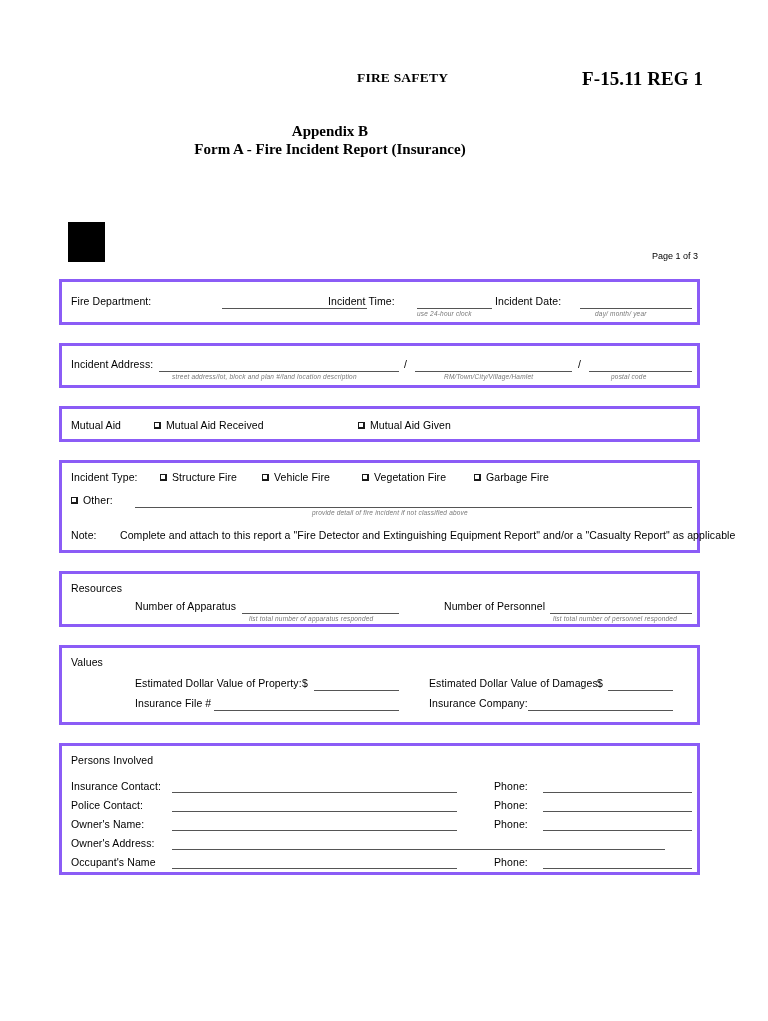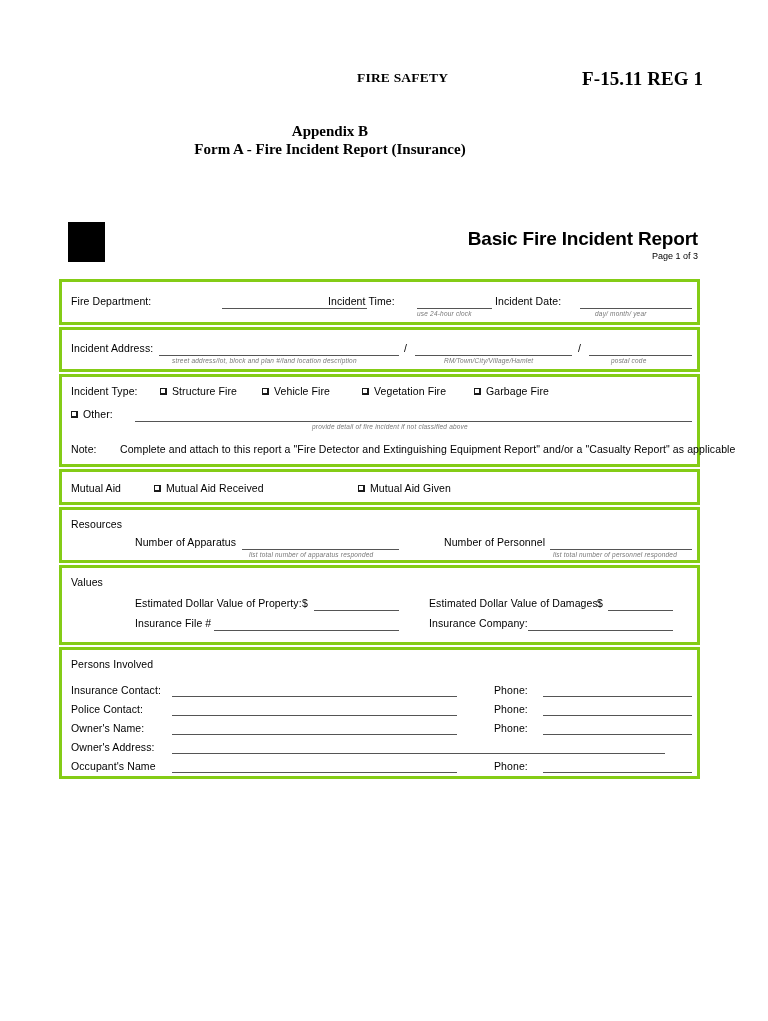--- a/index.html
+++ b/index.html
@@ -116,25 +116,25 @@
   }
 
   
   .form-area {
     position: absolute;
     left: 59px;
     top: 279px;
     width: 641px;
   }
   .box {
-    border: 3px solid #84cc16;
+    border: 3px solid #8b5cf6;
     background: #ffffff;
     box-sizing: border-box;
     position: relative;
-    margin-bottom: 2px;
+    margin-bottom: 18px;
   }
   .lbl {
     font-size: 10.5px;
     white-space: nowrap;
     letter-spacing: .1px;
   }
   .hint {
     font-size: 6.5px;
     font-style: italic;
     color: #777777;
@@ -185,21 +185,20 @@
   </div>
 </div>
 
 <div class="title-block">
   <div class="t1">Appendix B</div>
   <div class="t2">Form A - Fire Incident Report (Insurance)</div>
 </div>
 
 <div class="logo-band">
   <div class="logo-square"></div>
-  <div class="form-title">Basic Fire Incident Report</div>
   <div class="page-count">Page 1 of 3</div>
 </div>
 
 <div class="form-area">
 
   <div class="box" id="box-dept">
     <span class="lbl abs" style="left:9px; top:13px;">Fire Department:</span>
     <span class="abs lbl" style="left:160px; top:13px; width:145px;"></span>
     <span class="rule" style="left:160px; top:26px; width:145px;"></span>
 
@@ -224,55 +223,55 @@
     <span class="abs lbl" style="left:353px; top:12px; width:157px;"></span>
     <span class="rule" style="left:353px; top:25px; width:157px;"></span>
     <span class="hint abs" style="left:382px; top:27px;">RM/Town/City/Village/Hamlet</span>
 
     <span class="lbl abs" style="left:516px; top:12px;">/</span>
     <span class="abs lbl" style="left:527px; top:12px; width:103px;"></span>
     <span class="rule" style="left:527px; top:25px; width:103px;"></span>
     <span class="hint abs" style="left:549px; top:27px;">postal code</span>
   </div>
 
-  <div class="box" id="box-type">
-    <span class="lbl abs" style="left:9px; top:8px;">Incident Type:</span>
-
-    <span class="chk abs" style="left:98px; top:8px;">
-      <span class="cbox"></span><span>Structure Fire</span>
-    </span>
-    <span class="chk abs" style="left:200px; top:8px;">
-      <span class="cbox"></span><span>Vehicle Fire</span>
-    </span>
-    <span class="chk abs" style="left:300px; top:8px;">
-      <span class="cbox"></span><span>Vegetation Fire</span>
-    </span>
-    <span class="chk abs" style="left:412px; top:8px;">
-      <span class="cbox"></span><span>Garbage Fire</span>
-    </span>
-
-    <span class="chk abs" style="left:9px; top:31px;">
-      <span class="cbox"></span><span>Other:</span>
-    </span>
-    <span class="abs lbl" style="left:73px; top:31px; width:557px;"></span>
-    <span class="rule" style="left:73px; top:44px; width:557px;"></span>
-    <span class="hint abs" style="left:250px; top:46px;">provide detail of fire incident if not classified above</span>
-
-    <span class="lbl abs" style="left:9px; top:66px;">Note:</span>
-    <span class="lbl abs" style="left:58px; top:66px;">Complete and attach to this report a "Fire Detector and Extinguishing Equipment Report" and/or a "Casualty Report" as applicable</span>
-  </div>
-
   <div class="box" id="box-mutual">
     <span class="lbl abs" style="left:9px; top:10px;">Mutual Aid</span>
     <span class="chk abs" style="left:92px; top:10px;">
       <span class="cbox"></span><span>Mutual Aid Received</span>
     </span>
     <span class="chk abs" style="left:296px; top:10px;">
       <span class="cbox"></span><span>Mutual Aid Given</span>
     </span>
+  </div>
+
+  <div class="box" id="box-type">
+    <span class="lbl abs" style="left:9px; top:8px;">Incident Type:</span>
+
+    <span class="chk abs" style="left:98px; top:8px;">
+      <span class="cbox"></span><span>Structure Fire</span>
+    </span>
+    <span class="chk abs" style="left:200px; top:8px;">
+      <span class="cbox"></span><span>Vehicle Fire</span>
+    </span>
+    <span class="chk abs" style="left:300px; top:8px;">
+      <span class="cbox"></span><span>Vegetation Fire</span>
+    </span>
+    <span class="chk abs" style="left:412px; top:8px;">
+      <span class="cbox"></span><span>Garbage Fire</span>
+    </span>
+
+    <span class="chk abs" style="left:9px; top:31px;">
+      <span class="cbox"></span><span>Other:</span>
+    </span>
+    <span class="abs lbl" style="left:73px; top:31px; width:557px;"></span>
+    <span class="rule" style="left:73px; top:44px; width:557px;"></span>
+    <span class="hint abs" style="left:250px; top:46px;">provide detail of fire incident if not classified above</span>
+
+    <span class="lbl abs" style="left:9px; top:66px;">Note:</span>
+    <span class="lbl abs" style="left:58px; top:66px;">Complete and attach to this report a "Fire Detector and Extinguishing Equipment Report" and/or a "Casualty Report" as applicable</span>
   </div>
 
   <div class="box" id="box-resources">
     <span class="lbl abs" style="left:9px; top:8px;">Resources</span>
 
     <span class="lbl abs" style="left:73px; top:26px;">Number of Apparatus</span>
     <span class="abs lbl" style="left:180px; top:26px; width:157px;"></span>
     <span class="rule" style="left:180px; top:39px; width:157px;"></span>
     <span class="hint abs" style="left:187px; top:41px;">list total number of apparatus responded</span>
 

